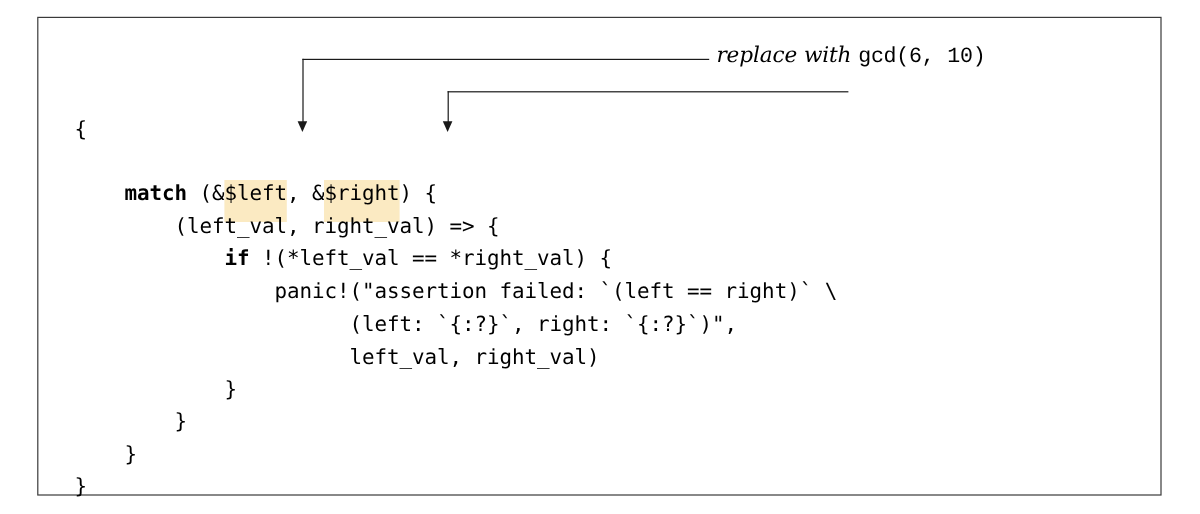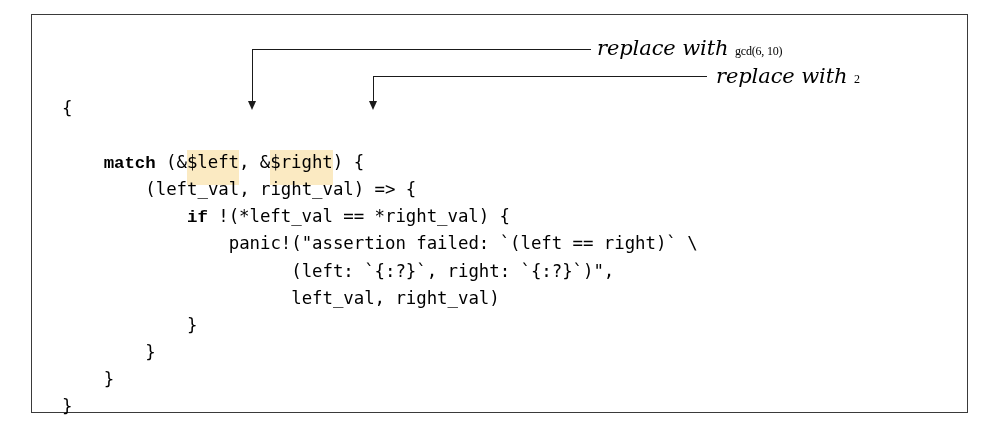--- a/index.html
+++ b/index.html
@@ -36,27 +36,27 @@
   
   .callout-label {
     position: absolute;
     white-space: nowrap;
     color: #000000;
     line-height: 1;
   }
   .callout-label .phrase {
     font-family: "DejaVu Serif", serif;
     font-style: italic;
-    font-size: 21px;
+    font-size: 18px;
     letter-spacing: -0.1px;
   }
   .callout-label .code {
-    font-family: Liberation Serif, serif;
+    font-family: Liberation Mono, monospace;
     font-style: normal;
-    font-size: 12px;
+    font-size: 18px;
     letter-spacing: -0.2px;
   }
 
   #callout-1-label { left: 597px; top: 38px; }
   #callout-2-label { left: 716px; top: 66px; }
 
   .leader-line {
     position: absolute;
     background: #1a1a1a;
     height: 1.4px;
@@ -96,21 +96,20 @@
     color: #000000;
     white-space: pre;
     letter-spacing: -0.05px;
   }
   #code-block .line {
     height: 27.1px;
     white-space: pre;
   }
   #code-block b.kw {
     font-weight: bold;
-    font-family: Liberation Mono, monospace;
   }
   #code-block .hl {
     background: #fbeac2;
     padding-top: 2px;
     padding-bottom: 13px;
   }
 </style>
 </head>
 <body>
 
@@ -121,17 +120,16 @@
   <div class="leader-line" id="leader-1-horiz"></div>
   <div class="leader-vert" id="leader-1-vert"></div>
   <div class="arrowhead" id="arrowhead-1"></div>
 
   <div class="leader-line" id="leader-2-horiz"></div>
   <div class="leader-vert" id="leader-2-vert"></div>
   <div class="arrowhead" id="arrowhead-2"></div>
 
   <div class="callout-label" id="callout-1-label"><span class="phrase">replace with</span><span class="phrase">&nbsp;</span><span class="code">gcd(6, 10)</span></div>
 
-  <div class="callout-label" id="callout-2-label"><span class="phrase">replace with</span><span class="phrase">&nbsp;</span><span class="code">2</span></div>
 
   <div id="code-block"><div class="line"><span>{</span></div><div class="line">&nbsp;</div><div class="line"><span>    </span><b class="kw">match</b><span> (&amp;</span><span class="hl">$left</span><span>, &amp;</span><span class="hl">$right</span><span>) {</span></div><div class="line"><span>        (left_val, right_val) =&gt; {</span></div><div class="line"><span>            </span><b class="kw">if</b><span> !(*left_val == *right_val) {</span></div><div class="line"><span>                panic!("assertion failed: `(left == right)` \</span></div><div class="line"><span>                      (left: `{:?}`, right: `{:?}`)",</span></div><div class="line"><span>                      left_val, right_val)</span></div><div class="line"><span>            }</span></div><div class="line"><span>        }</span></div><div class="line"><span>    }</span></div><div class="line"><span>}</span></div></div>
 
 </div>
 
 </body></html>

